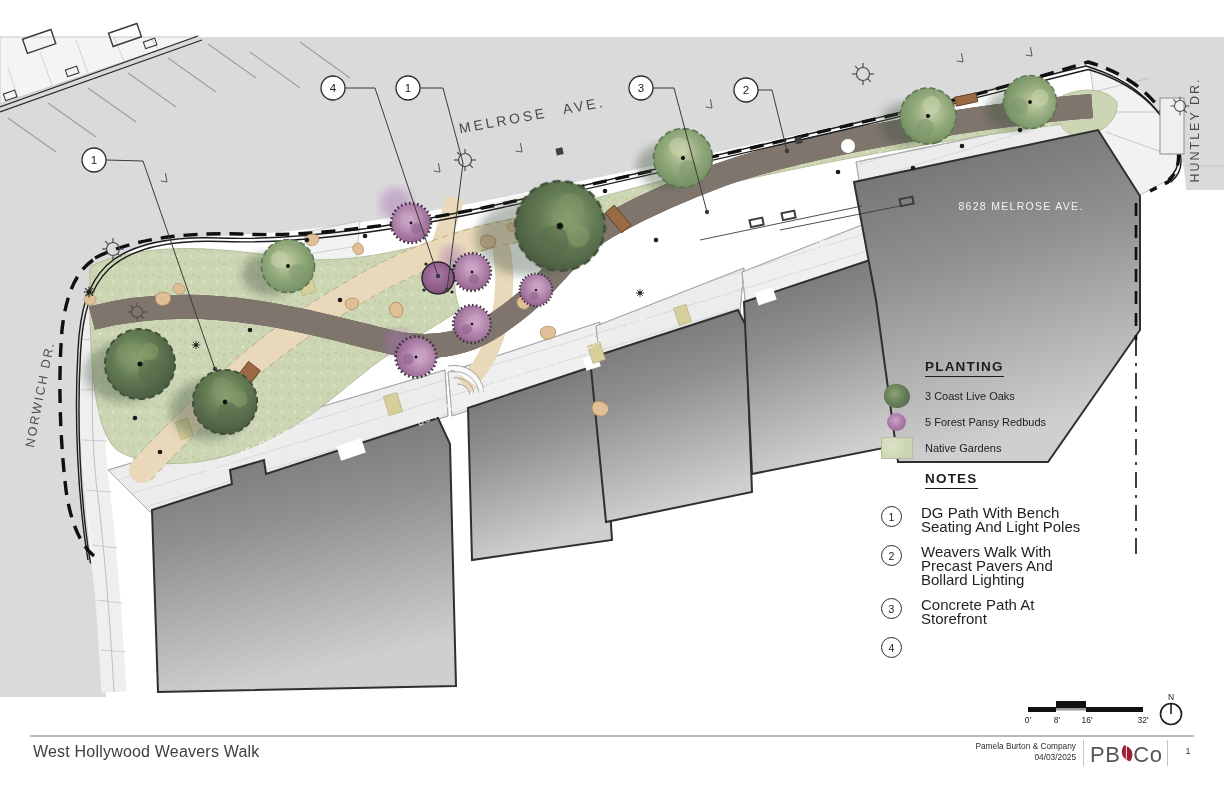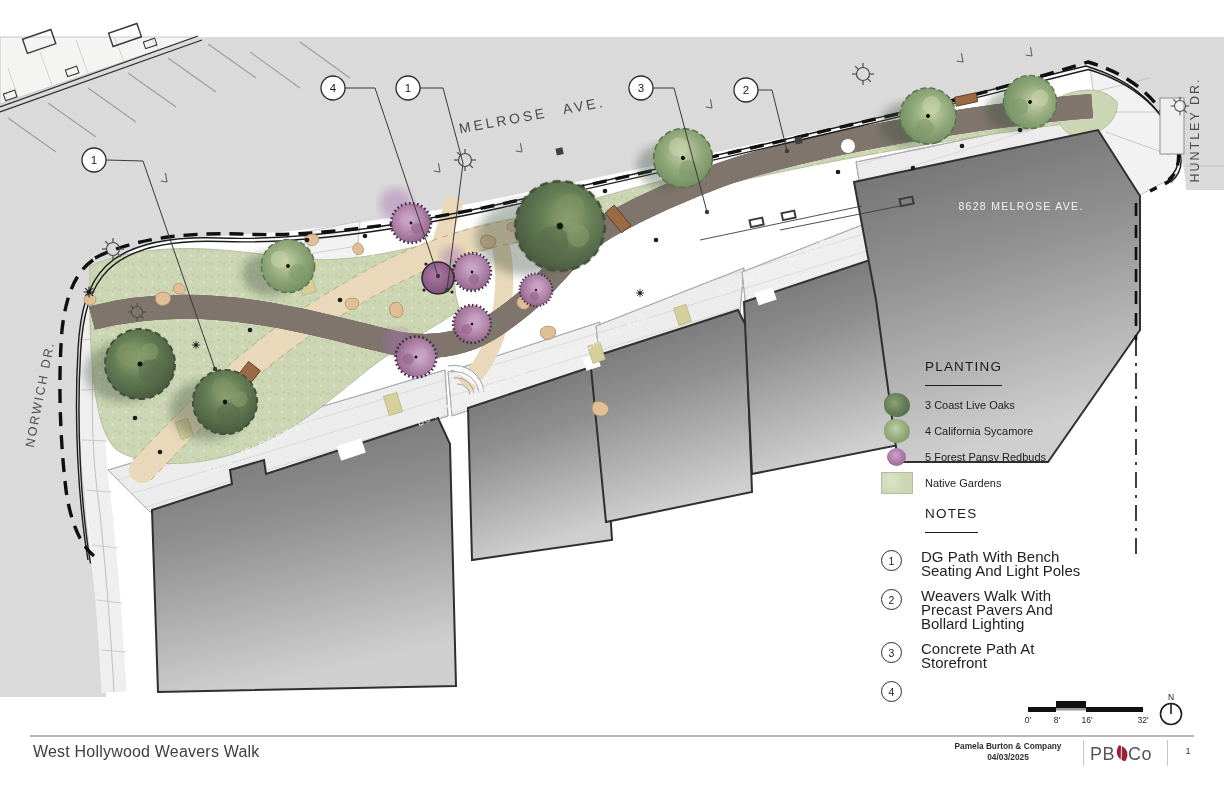--- a/index.html
+++ b/index.html
@@ -5,21 +5,21 @@
   html,body{margin:0;padding:0;background:#ffffff;}
   #sheet{position:relative;width:1224px;height:792px;background:#fff;overflow:hidden;
          font-family:"Liberation Sans",sans-serif;}
   #plan-svg{position:absolute;left:0;top:0;}
   svg text{font-family:"Liberation Sans",sans-serif;}
 
   
   .legend{position:absolute;left:868px;top:357px;width:238px;}
   .legend-title{font-size:13.5px;letter-spacing:1.2px;color:#1c1c1c;
                 display:inline-block;border-bottom:1.5px solid #1c1c1c;
-                padding-bottom:11px;margin:0 0 6px 57px;font-weight:400;}
+                padding-bottom:2px;margin:0 0 6px 57px;font-weight:700;}
   .legend-row{display:flex;align-items:center;height:26px;text-align:center;}
   .legend-swatch-cell{width:57px;display:flex;justify-content:center;align-items:center;}
   .legend-label{font-size:11px;color:#222;}
   .swatch-tree{width:26px;height:24px;border-radius:46% 54% 50% 50%;}
   .swatch-oak{background:radial-gradient(circle at 40% 40%, #8ea272 0%, #66805a 45%, #4c5f44 100%);}
   .swatch-syc{background:radial-gradient(circle at 45% 40%, #c3cfa6 0%, #93aa7c 50%, #718c61 100%);}
   .swatch-redbud{width:19px;height:18px;border-radius:50%;
       background:radial-gradient(circle at 45% 40%, #c9a3c4 0%, #a876a2 55%, #8d5c86 100%);}
   .swatch-garden{width:30px;height:20px;background:
       radial-gradient(circle at 30% 40%, #dde4c6 0%, rgba(0,0,0,0) 60%),#ccd6b4;
@@ -28,25 +28,25 @@
   .note-row{display:flex;margin-top:11px;}
   .note-circ{flex:0 0 auto;width:19px;height:19px;border:1.2px solid #2b2b2b;border-radius:50%;
              font-size:10.5px;color:#1c1c1c;display:flex;align-items:center;justify-content:center;
              margin:0 19px 0 13px;background:#fff;}
   .note-text{font-size:15px;color:#1f1f1f;line-height:14px;width:168px;}
 
   
   .titlebar{position:absolute;left:0;top:735px;width:1224px;}
   .titlebar-rule{position:absolute;left:30px;top:0;width:1164px;height:2px;background:#b9b9b9;}
   .sheet-title{position:absolute;left:33px;top:8px;font-size:16px;color:#404040;letter-spacing:0.2px;}
-  .firm-block{position:absolute;left:940px;top:6px;width:136px;text-align:center;
-              font-size:8.3px;color:#2c2c2c;line-height:10.5px;font-weight:bold;}
+  .firm-block{position:absolute;left:940px;top:6px;width:136px;text-align:right;
+              font-size:8.3px;color:#2c2c2c;line-height:10.5px;}
   .tb-divider{position:absolute;top:5px;width:1px;height:26px;background:#c6c6c6;}
   .logo{position:absolute;left:1090px;top:6px;display:flex;align-items:center;
-        font-size:18px;color:#56565a;letter-spacing:0.5px;}
+        font-size:22px;color:#56565a;letter-spacing:0.5px;}
   .logo .leaf{display:inline-block;margin:2px -1px 0 -1px;}
   .page-num{position:absolute;left:1180px;top:11px;width:16px;text-align:center;
             font-size:9px;color:#333;}
 </style>
 </head>
 <body>
 
 <div id="sheet">
 
 <svg id="plan-svg" width="1224" height="792" viewBox="0 0 1224 792">
@@ -489,26 +489,20 @@
   <div class="legend-title">PLANTING</div>
 
   <div class="legend-row">
     <div class="legend-swatch-cell">
           <span class="swatch-tree swatch-oak"></span>
         </div>
     <span class="legend-label">3 Coast Live Oaks</span>
   </div>
   <div class="legend-row">
     <div class="legend-swatch-cell">
-          <span class="swatch-tree swatch-syc"></span>
-        </div>
-    <span class="legend-label">4 California Sycamore</span>
-  </div>
-  <div class="legend-row">
-    <div class="legend-swatch-cell">
           <span class="swatch-redbud"></span>
         </div>
     <span class="legend-label">5 Forest Pansy Redbuds</span>
   </div>
   <div class="legend-row">
     <div class="legend-swatch-cell">
           <span class="swatch-garden"></span>
         </div>
     <span class="legend-label">Native Gardens</span>
   </div>

